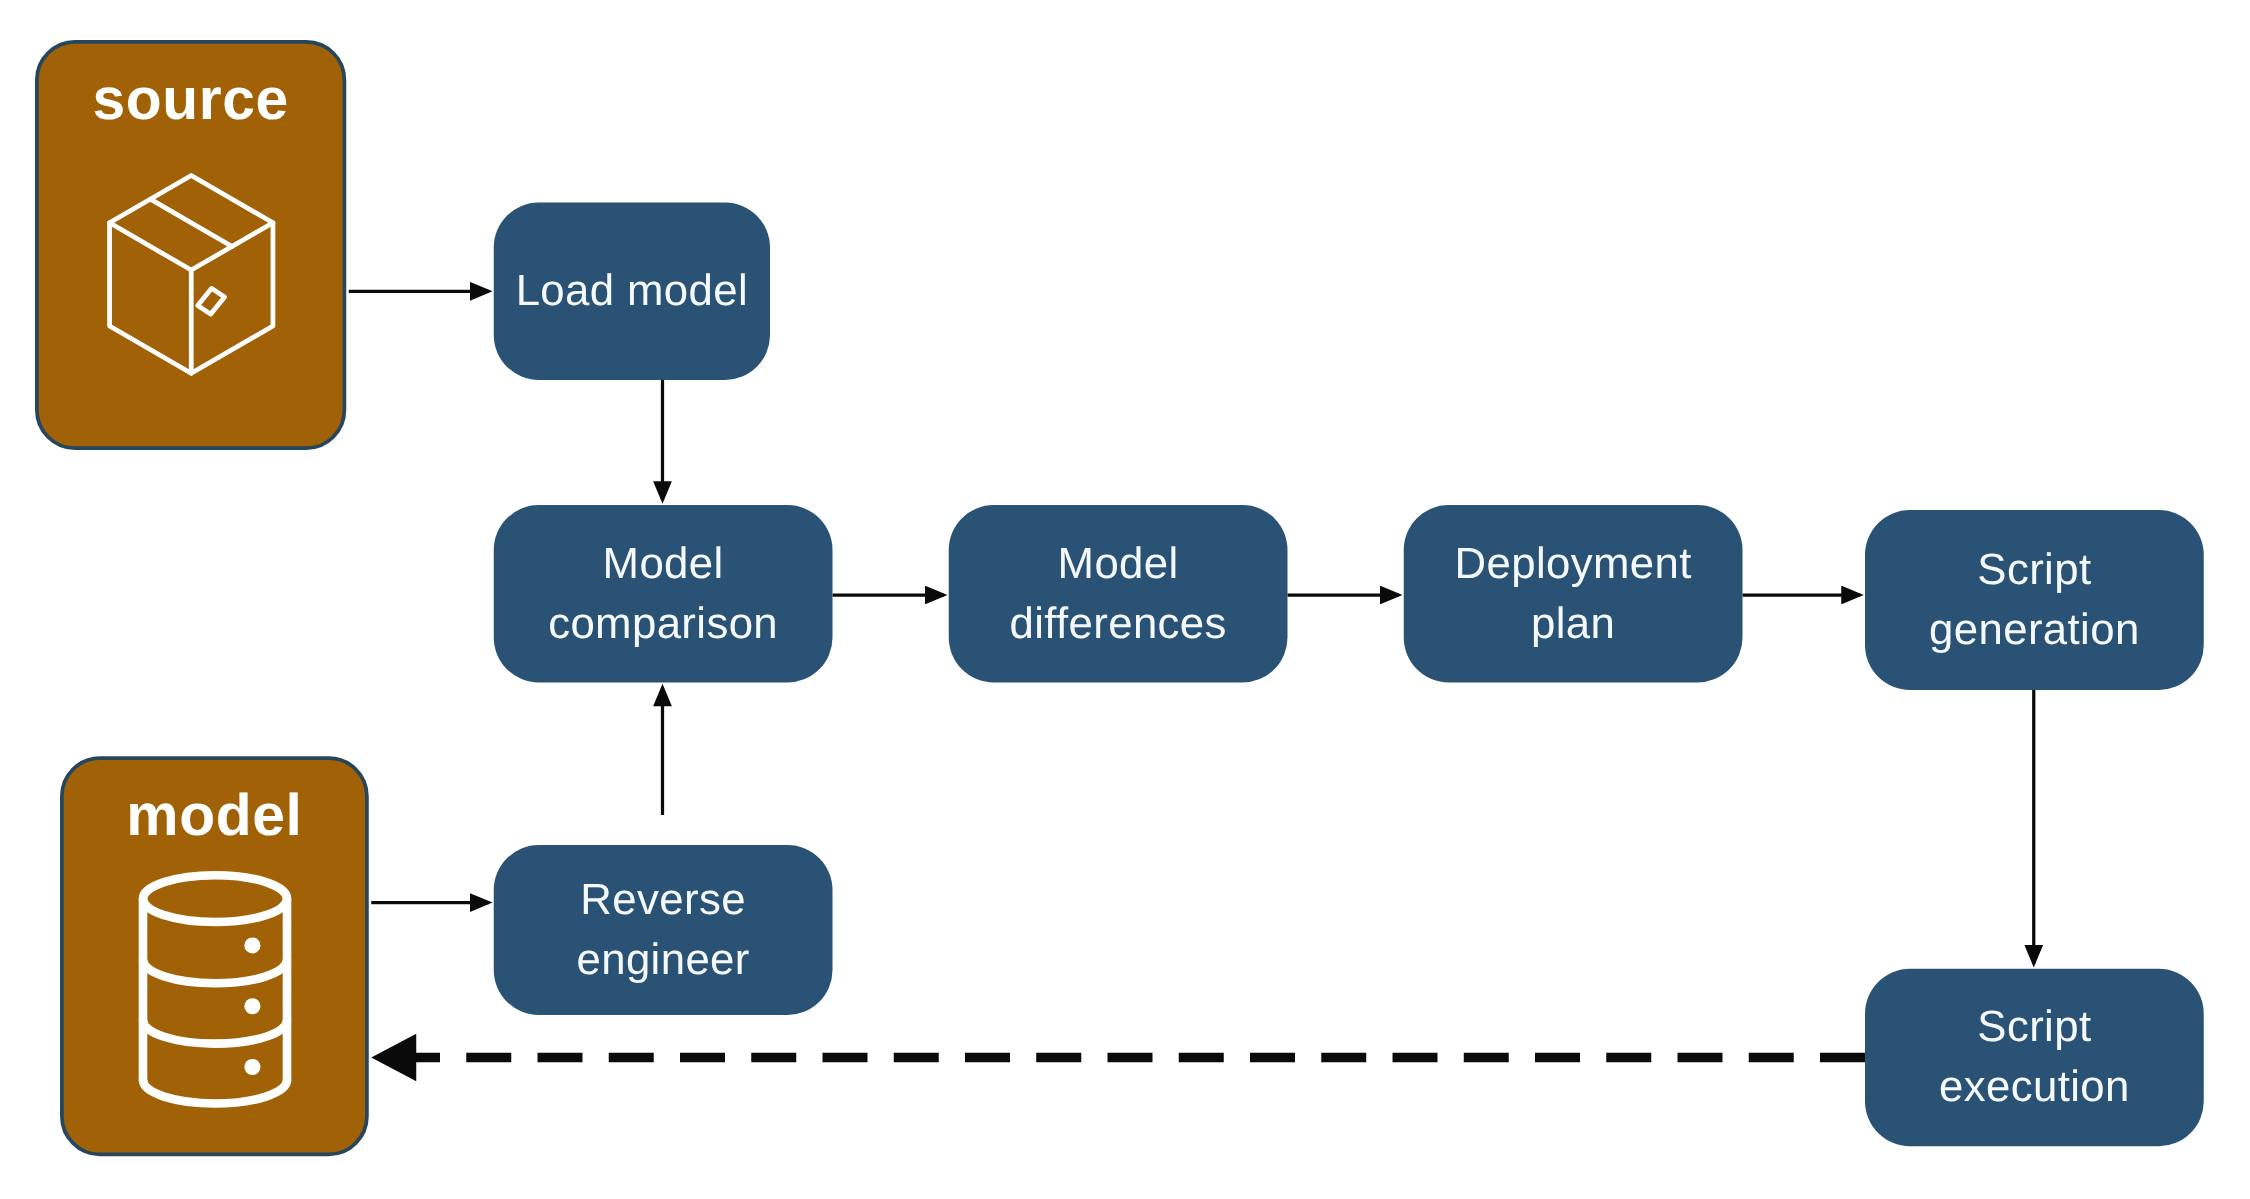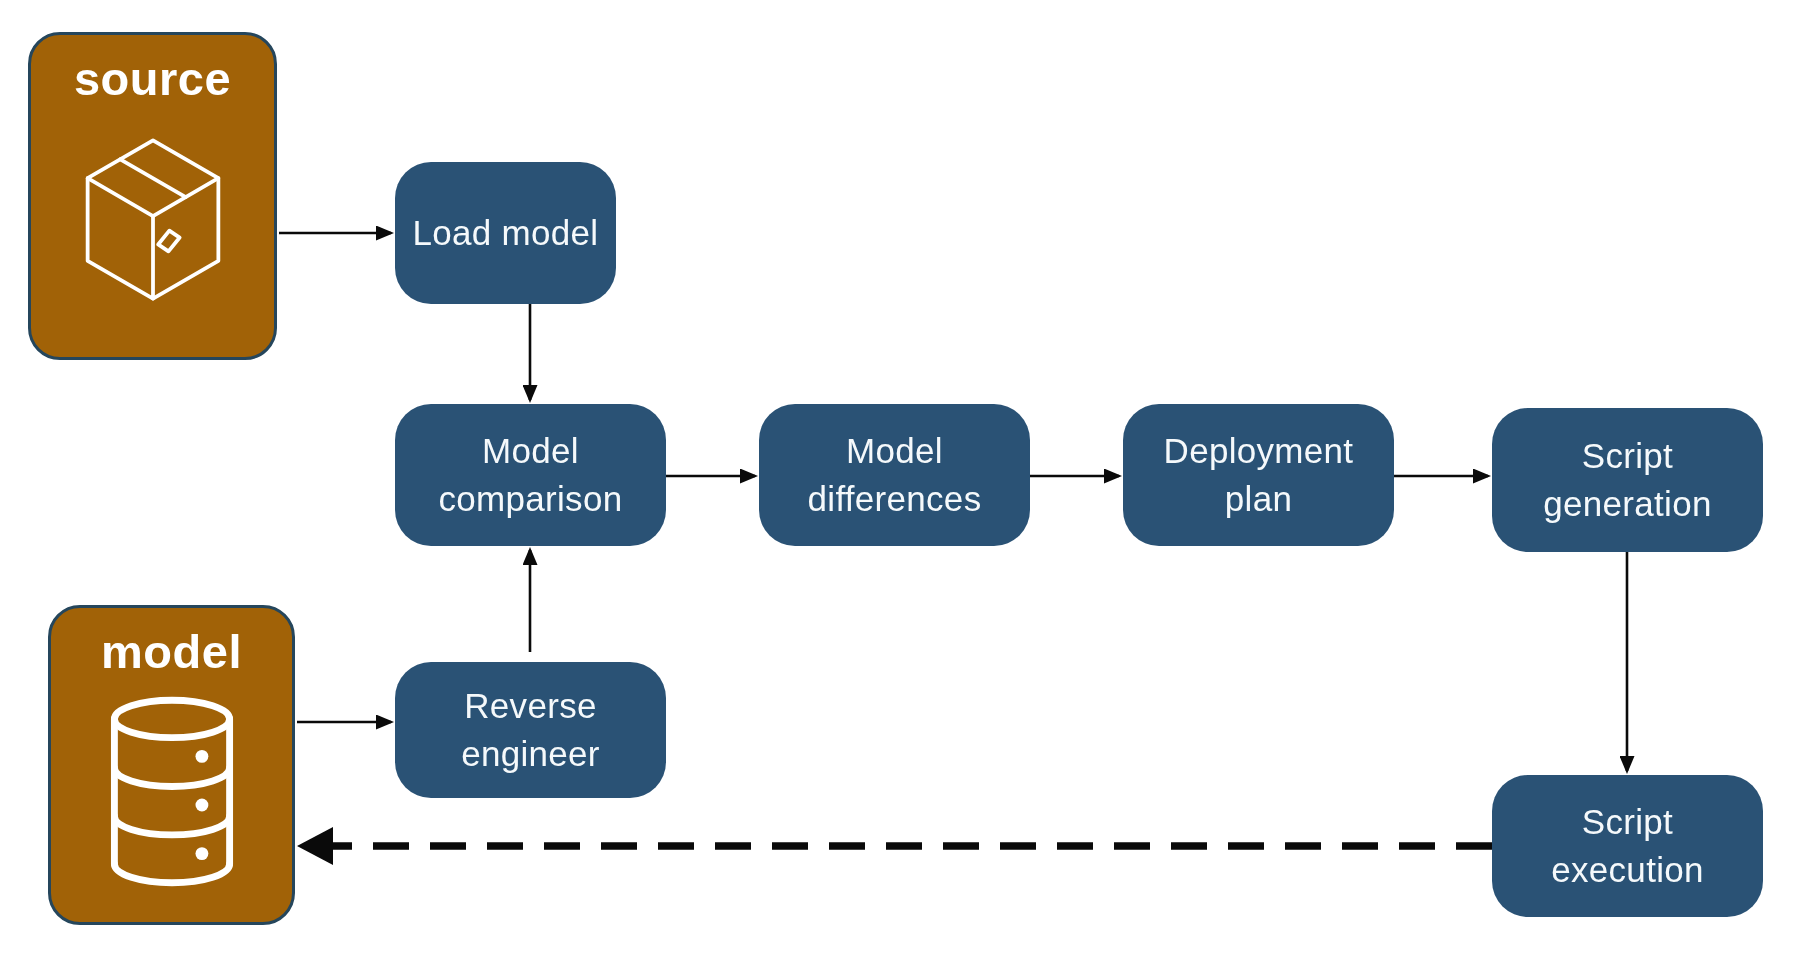--- a/index.html
+++ b/index.html
@@ -17,21 +17,21 @@
     position:absolute;background:#2a5275;border-radius:36px;
     color:#f5f9fb;font-size:35px;line-height:1.38;letter-spacing:.3px;
     display:flex;align-items:center;justify-content:center;text-align:center;
   }
   .node .lbl{white-space:pre-line;}
   #load-model        {left:395px;top:162px;width:221px;height:142px;}
   #model-comparison  {left:395px;top:404px;width:271px;height:142px;}
   #model-differences {left:759px;top:404px;width:271px;height:142px;}
   #deployment-plan   {left:1123px;top:404px;width:271px;height:142px;}
   #script-generation {left:1492px;top:408px;width:271px;height:144px;}
-  #reverse-engineer  {left:395px;top:662px;width:271px;height:136px;}
+  #reverse-engineer  {left:395px;top:676px;width:271px;height:136px;}
   #script-execution  {left:1492px;top:775px;width:271px;height:142px;}
   
   .endpoint{
     position:absolute;background:#a16207;border:3px solid #25465c;border-radius:32px;
     box-sizing:border-box;display:flex;flex-direction:column;align-items:center;
   }
   #source{left:28px;top:32px;width:249px;height:328px;}
   #target{left:48px;top:605px;width:247px;height:320px;}
   .endpoint-title{
     color:#ffffff;font-weight:bold;font-size:47px;letter-spacing:.5px;margin-top:16px;

